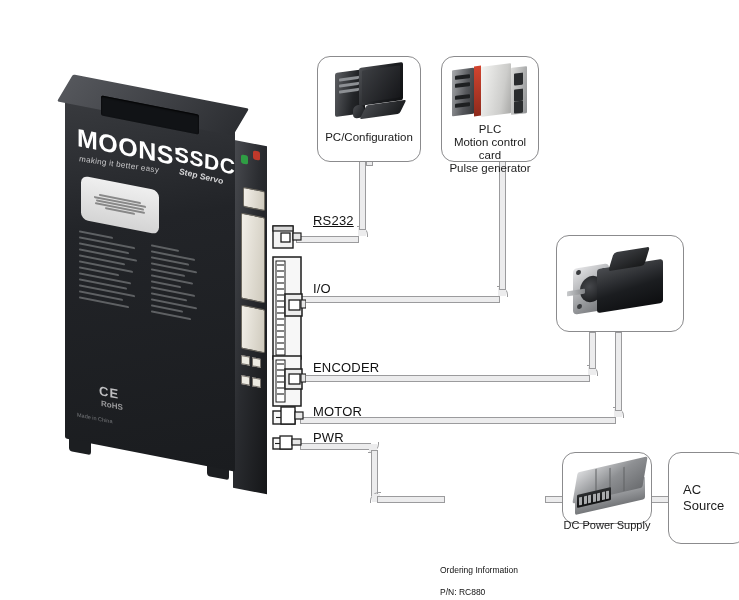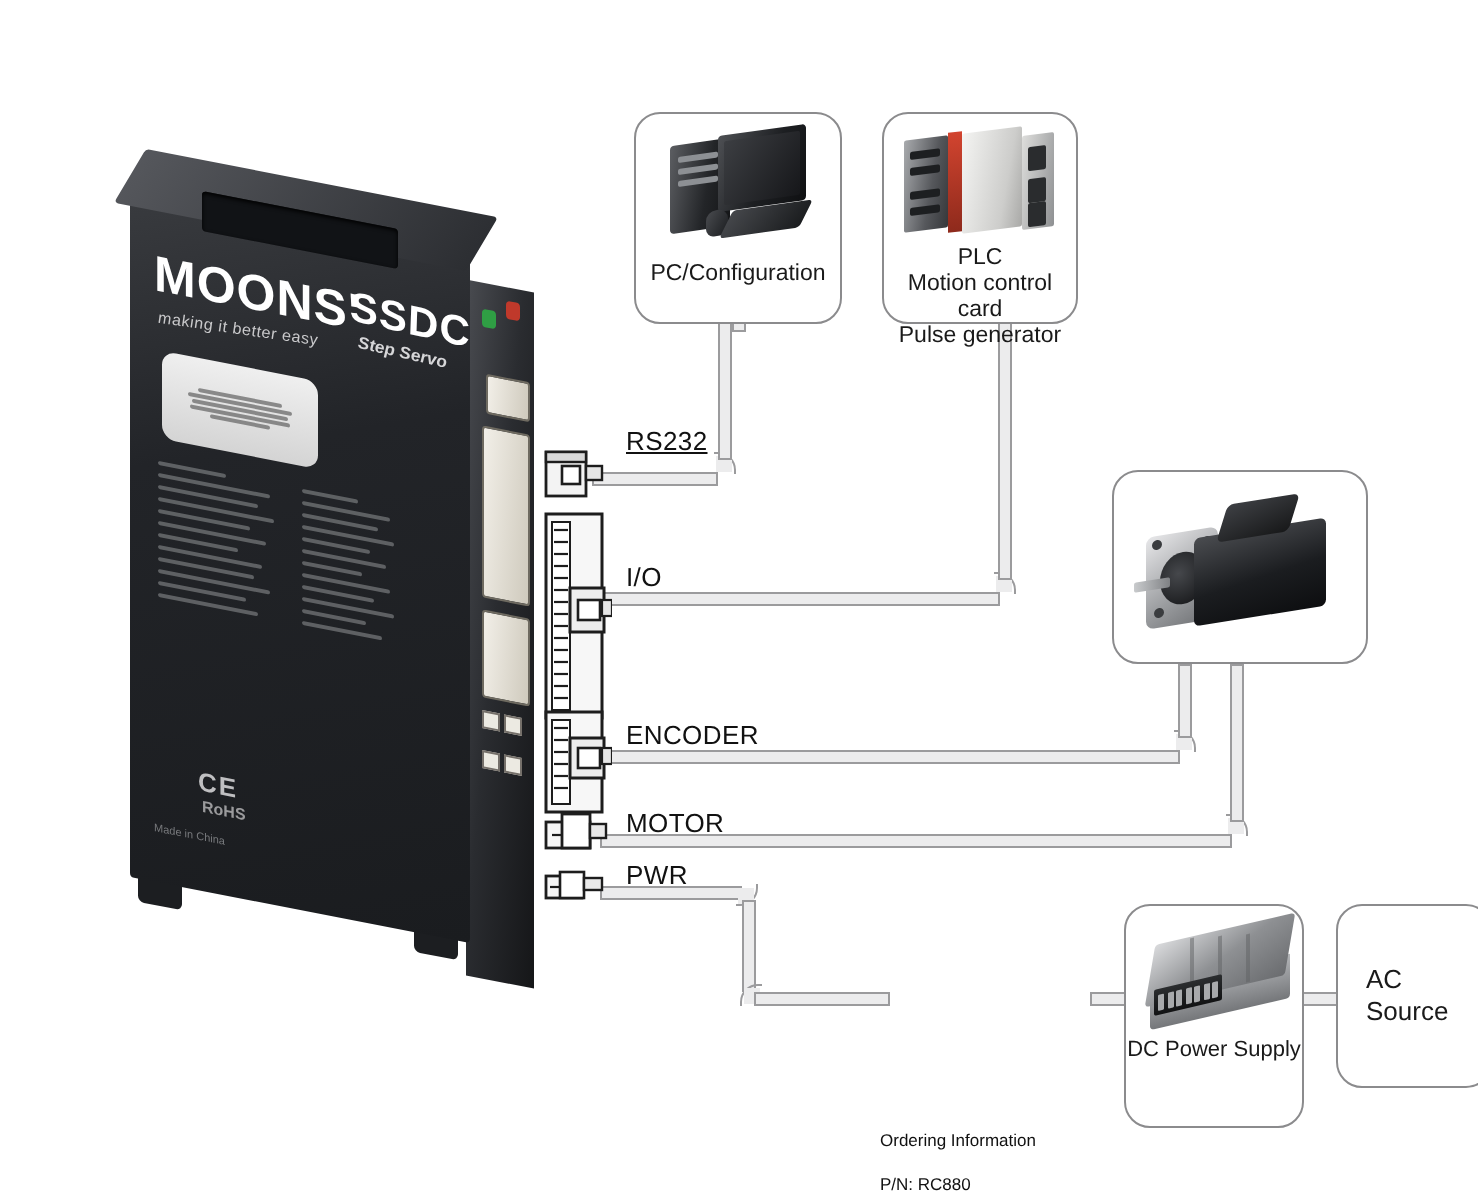--- a/index.html
+++ b/index.html
@@ -309,21 +309,21 @@
         <div class="mtr-hole" style="left:41px;top:58px;"></div>
         <div class="mtr-bore"></div>
         <div class="mtr-shaft"></div>
         <div class="mtr-body"></div>
         <div class="mtr-cap"></div>
       </div>
     </div>
   </div>
 
 
-  <div class="devbox" style="left:562px;top:452px;width:90px;height:112px;padding-top:8px;">
+  <div class="devbox" style="left:562px;top:452px;width:90px;height:72px;padding-top:8px;">
     <div class="art">
       <div class="psu-art" style="width:84px;">
         <div class="psu-face"></div>
         <div class="psu-top"></div>
         <div class="psu-rib" style="left:30px;top:8px;"></div>
         <div class="psu-rib" style="left:44px;top:7px;"></div>
         <div class="psu-rib" style="left:58px;top:6px;"></div>
         <div class="psu-term">
             <i></i>
             <i></i>

